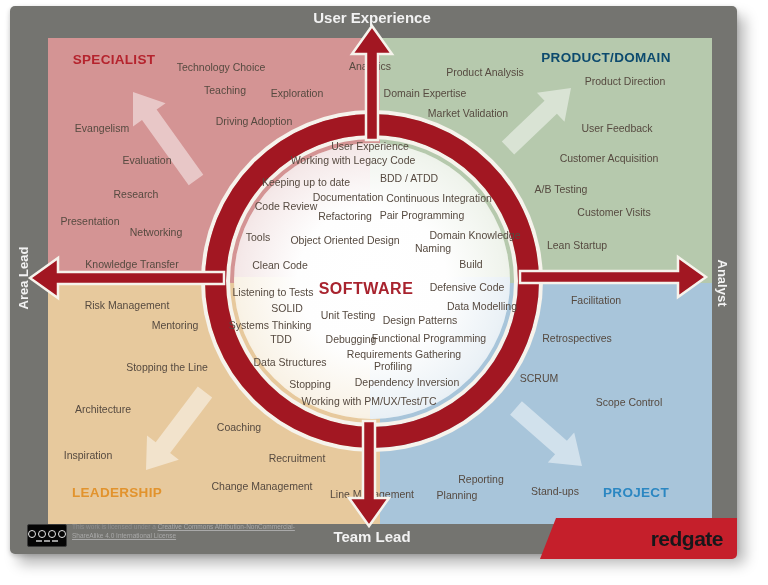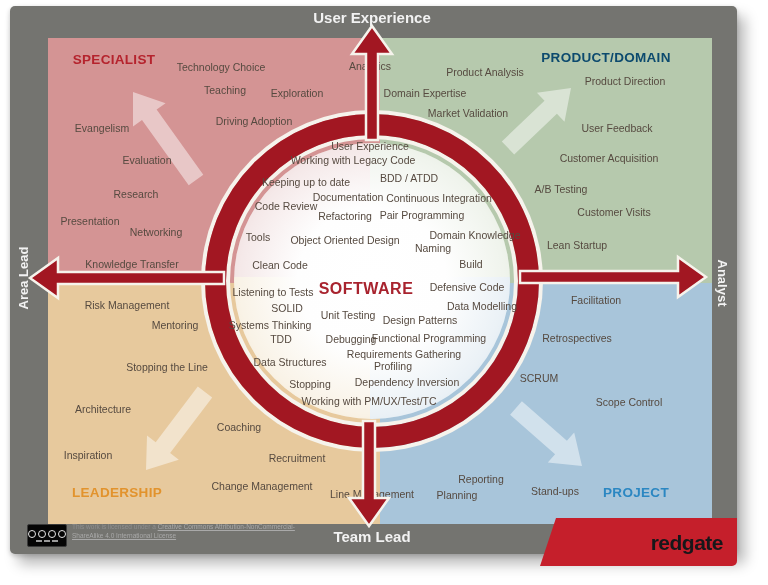--- a/index.html
+++ b/index.html
@@ -33,21 +33,21 @@
   .cat{font-size:13.5px;font-weight:bold;letter-spacing:0.3px;}
   #center-title{position:absolute;left:366px;top:274px;transform:translate(-50%,-50%);
        z-index:5;text-align:center;color:#a8232e;font-weight:bold;font-size:16px;
        line-height:19px;letter-spacing:0.5px;margin-top:14px;}
   #axis-layer{z-index:6;}
   .frame-label{position:absolute;color:#f2f2f2;font-weight:bold;z-index:7;white-space:nowrap;}
   #top-label{left:372px;top:17px;transform:translate(-50%,-50%);font-size:15px;}
   #bottom-label{left:372px;top:536px;transform:translate(-50%,-50%);font-size:15px;}
   #left-label{left:23px;top:278px;transform:translate(-50%,-50%) rotate(-90deg);font-size:13px;}
   #right-label{left:722px;top:283px;transform:translate(-50%,-50%) rotate(90deg);font-size:13px;}
-  #redgate-banner{position:absolute;left:540px;top:518px;width:197px;height:48px;background:#c51f2b;
+  #redgate-banner{position:absolute;left:540px;top:518px;width:197px;height:41px;background:#c51f2b;
        z-index:7;clip-path:polygon(16px 0,100% 0,100% 100%,0 100%);
        border-bottom-right-radius:5px;display:flex;align-items:center;justify-content:flex-end;}
   #redgate-logo{font-size:21px;font-weight:bold;color:#17171a;letter-spacing:-0.5px;
        padding-right:14px;line-height:1;}
   #cc-badge{position:absolute;left:27px;top:524px;width:38px;height:21px;background:#050505;
        border:1px solid #3a3a3a;border-radius:2px;z-index:7;display:flex;flex-direction:column;
        align-items:center;justify-content:center;gap:2px;}
   .cc-row{display:flex;gap:2px;align-items:center;justify-content:center;}
   .cc-circ{width:6px;height:6px;border:1px solid #e8e8e8;border-radius:50%;}
   .cc-bar{width:6px;height:2px;background:#9a9a9a;}

